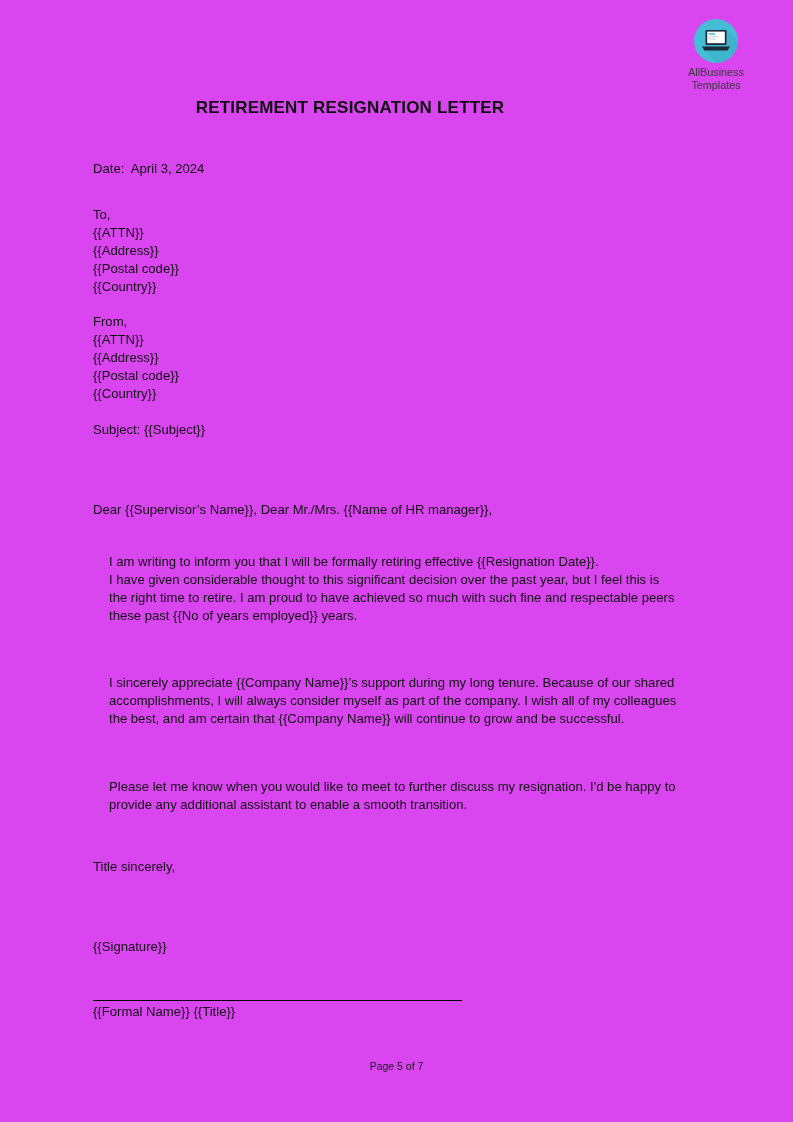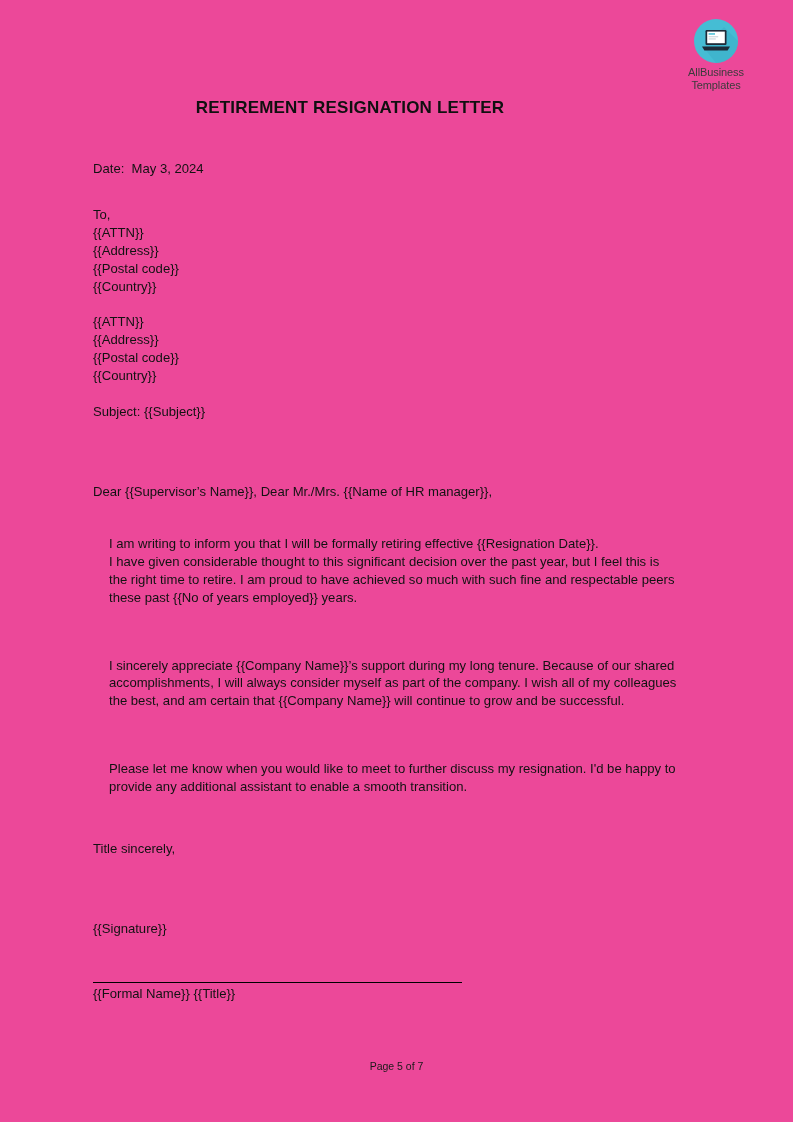--- a/index.html
+++ b/index.html
@@ -8,21 +8,21 @@
     background: #ffffff;
   }
   body {
     font-family: "Liberation Sans", sans-serif;
     color: #000000;
   }
   .page {
     position: relative;
     width: 793px;
     height: 1122px;
-    background: #ec4899;
+    background: #d946ef;
     overflow: hidden;
     box-sizing: border-box;
   }
 
   
   .logo-block {
     position: absolute;
     top: 18px;
     left: 668px;
     width: 96px;
@@ -116,35 +116,36 @@
     <div class="logo-text">
       <div>AllBusiness</div>
       <div>Templates</div>
     </div>
   </div>
 
   <div class="doc-title">RETIREMENT RESIGNATION LETTER</div>
 
   <div class="letter">
 
-    <div class="line">Date:  May 3, 2024</div>
+    <div class="line">Date:  April 3, 2024</div>
 
     <div class="spacer-lg"></div>
 
     <div>
       <div class="line">To,</div>
       <div class="line">{{ATTN}}</div>
       <div class="line">{{Address}}</div>
       <div class="line">{{Postal code}}</div>
       <div class="line">{{Country}}</div>
     </div>
 
     <div class="spacer-md"></div>
 
     <div>
+      <div class="line">From,</div>
       <div class="line">{{ATTN}}</div>
       <div class="line">{{Address}}</div>
       <div class="line">{{Postal code}}</div>
       <div class="line">{{Country}}</div>
     </div>
 
     <div class="spacer-md"></div>
 
     <div class="line">Subject: {{Subject}}</div>
 

